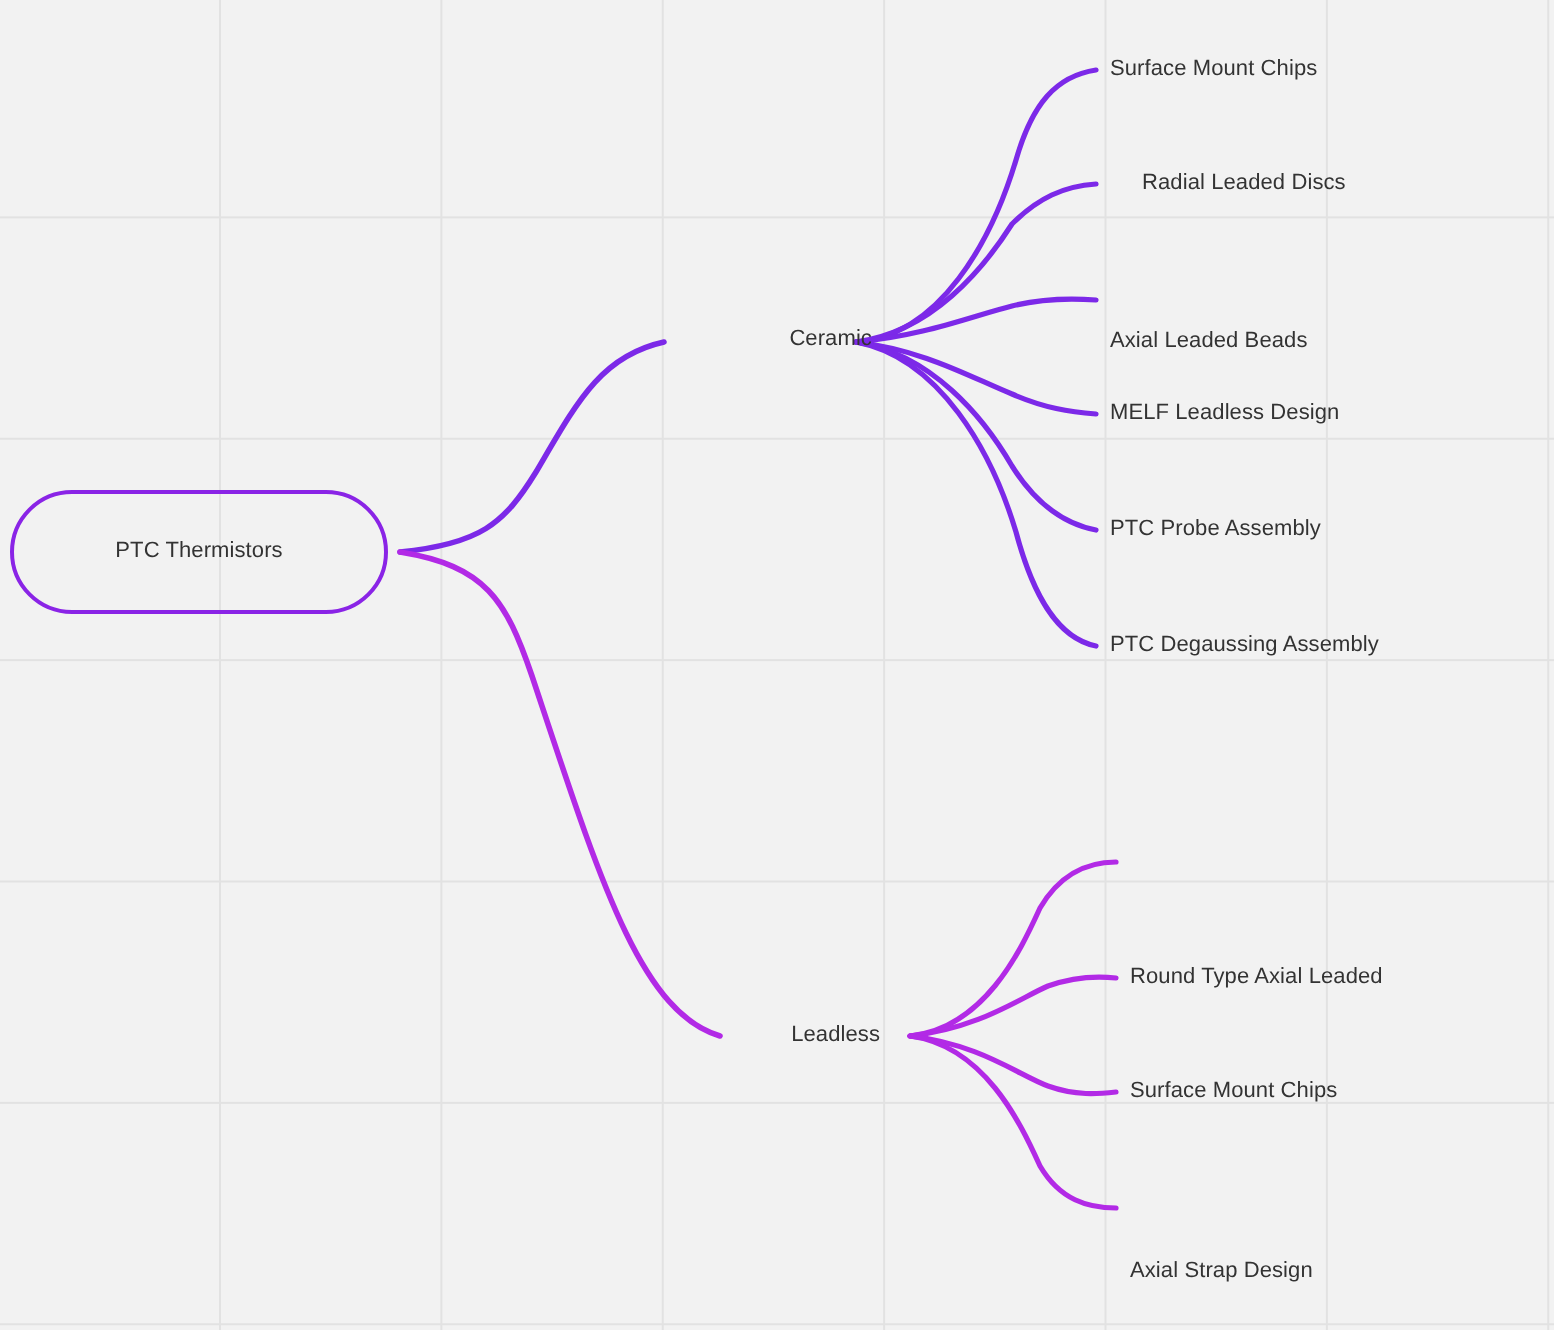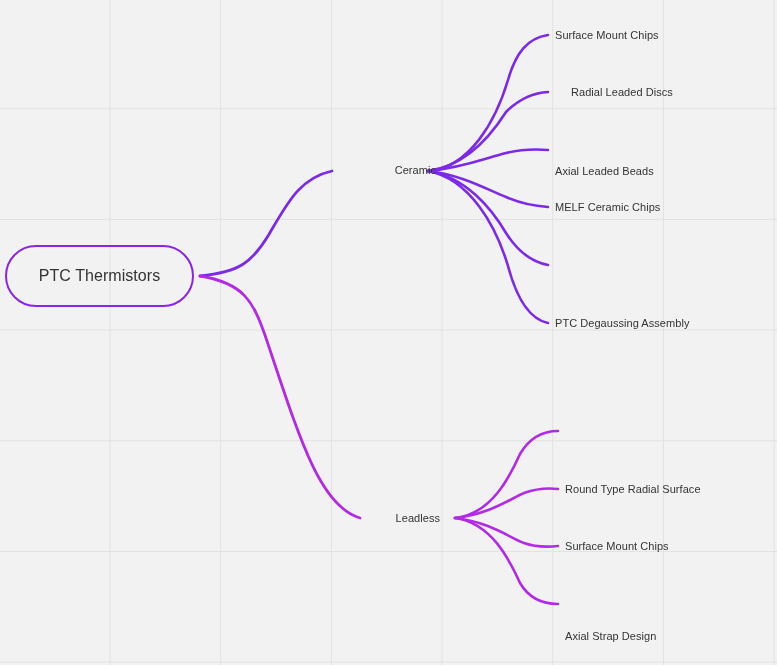--- a/index.html
+++ b/index.html
@@ -54,21 +54,21 @@
     border: 2.6px solid #8a24e6;
     border-radius: 31px;
     background: transparent;
   }
   #root-label {
     position: absolute;
     left: 99.5px;
     top: 276px;
     transform: translate(-50%, -50%);
     color: #333333;
-    font-size: 16px;
+    font-size: 11px;
     white-space: nowrap;
   }
 </style>
 </head>
 <body>
 
 <div id="canvas">
 
   <svg id="edges" viewBox="0 0 777 665" width="777" height="665" xmlns="http://www.w3.org/2000/svg">
 
@@ -92,20 +92,21 @@
   <div id="root-node"></div>
   <div id="root-label" class="node-label" style="position:absolute;">PTC Thermistors</div>
 
   <div class="node-label branch-label" style="left:436px; top:170px;">Ceramic</div>
 
   <div class="node-label branch-label" style="left:440px; top:518px;">Leadless</div>
 
   <div class="node-label leaf-label" style="left:555px; top:35px;">Surface Mount Chips</div>
   <div class="node-label leaf-label" style="left:542px; top:92px;margin-left:29px;">Radial Leaded Discs</div>
   <div class="node-label leaf-label" style="left:555px; top:140px;margin-top:31px;">Axial Leaded Beads</div>
-  <div class="node-label leaf-label" style="left:555px; top:207px;">MELF Ceramic Chips</div>
+  <div class="node-label leaf-label" style="left:555px; top:207px;">MELF Leadless Design</div>
+  <div class="node-label leaf-label" style="left:555px; top:265px;">PTC Probe Assembly</div>
   <div class="node-label leaf-label" style="left:555px; top:323px;">PTC Degaussing Assembly</div>
 
-  <div class="node-label leaf-label" style="left:565px; top:489px;">Round Type Radial Surface</div>
+  <div class="node-label leaf-label" style="left:565px; top:489px;">Round Type Axial Leaded</div>
   <div class="node-label leaf-label" style="left:565px; top:546px;">Surface Mount Chips</div>
   <div class="node-label leaf-label" style="left:565px; top:636px;">Axial Strap Design</div>
 
 </div>
 
 </body></html>

